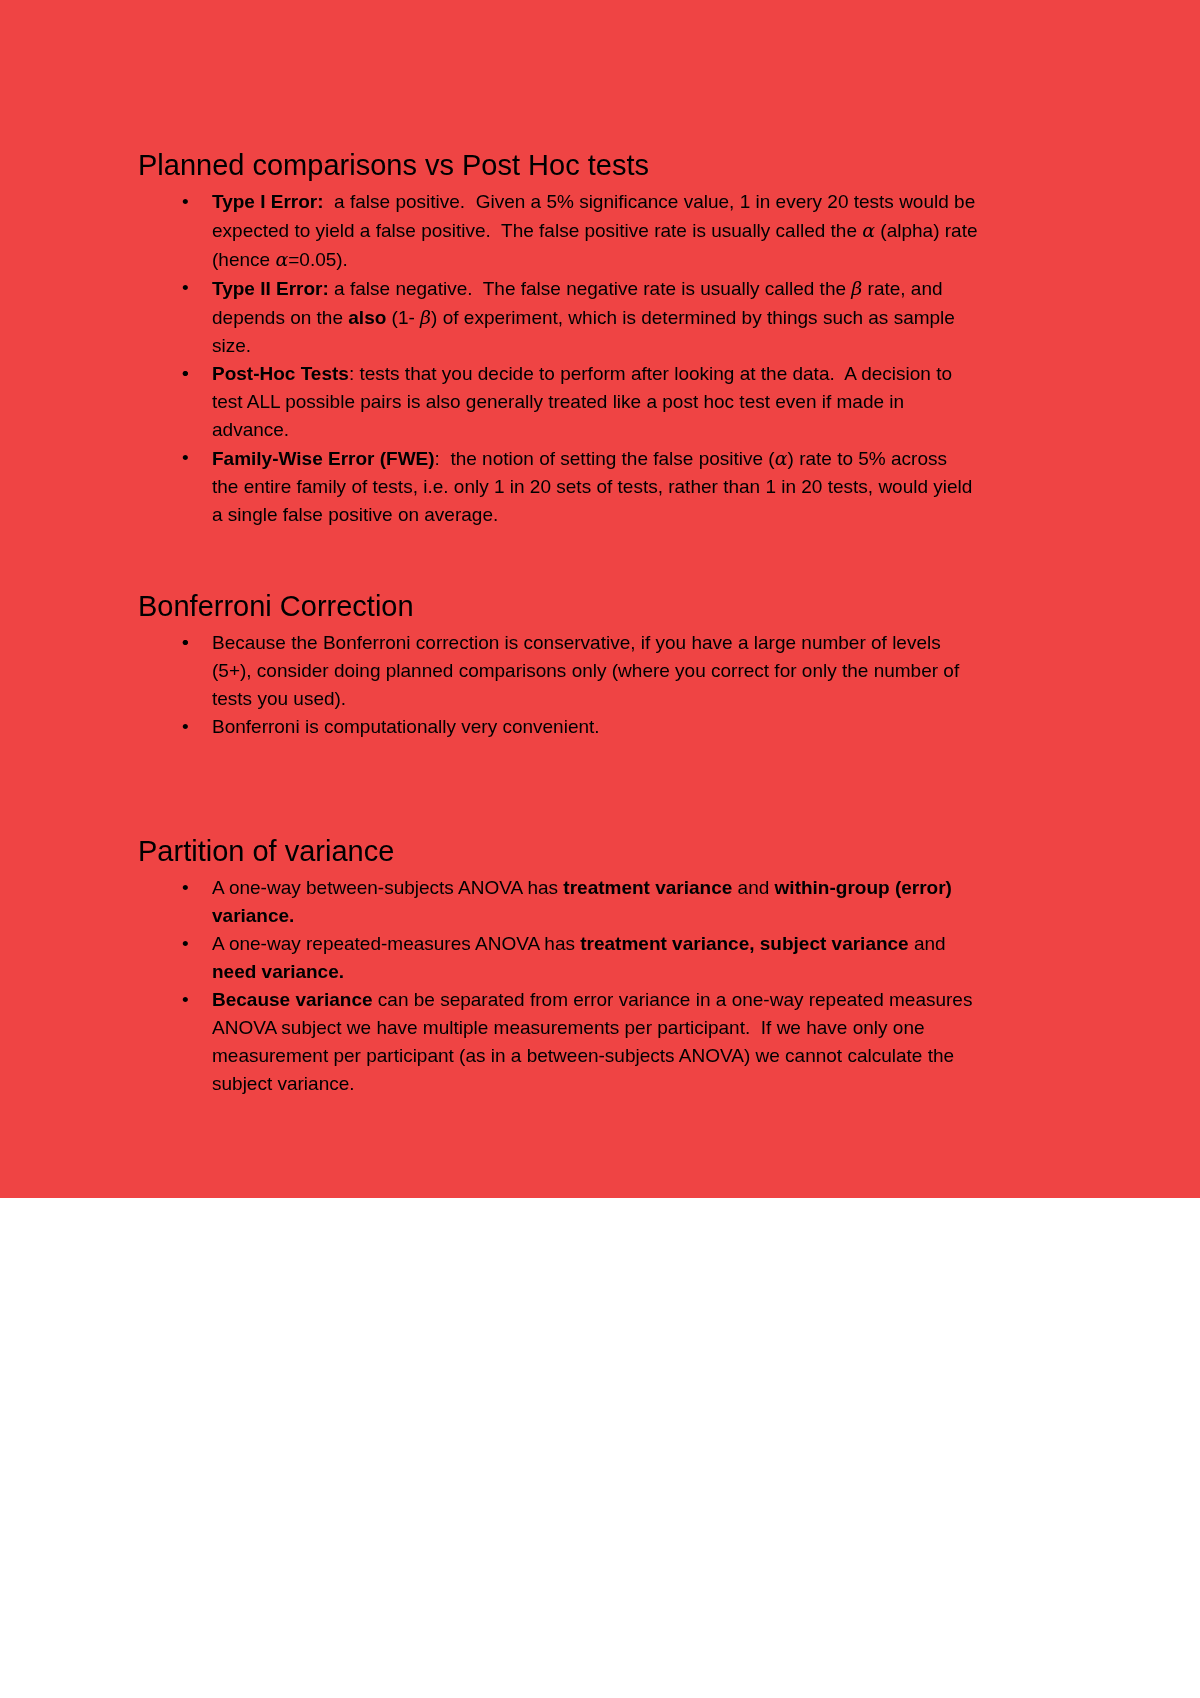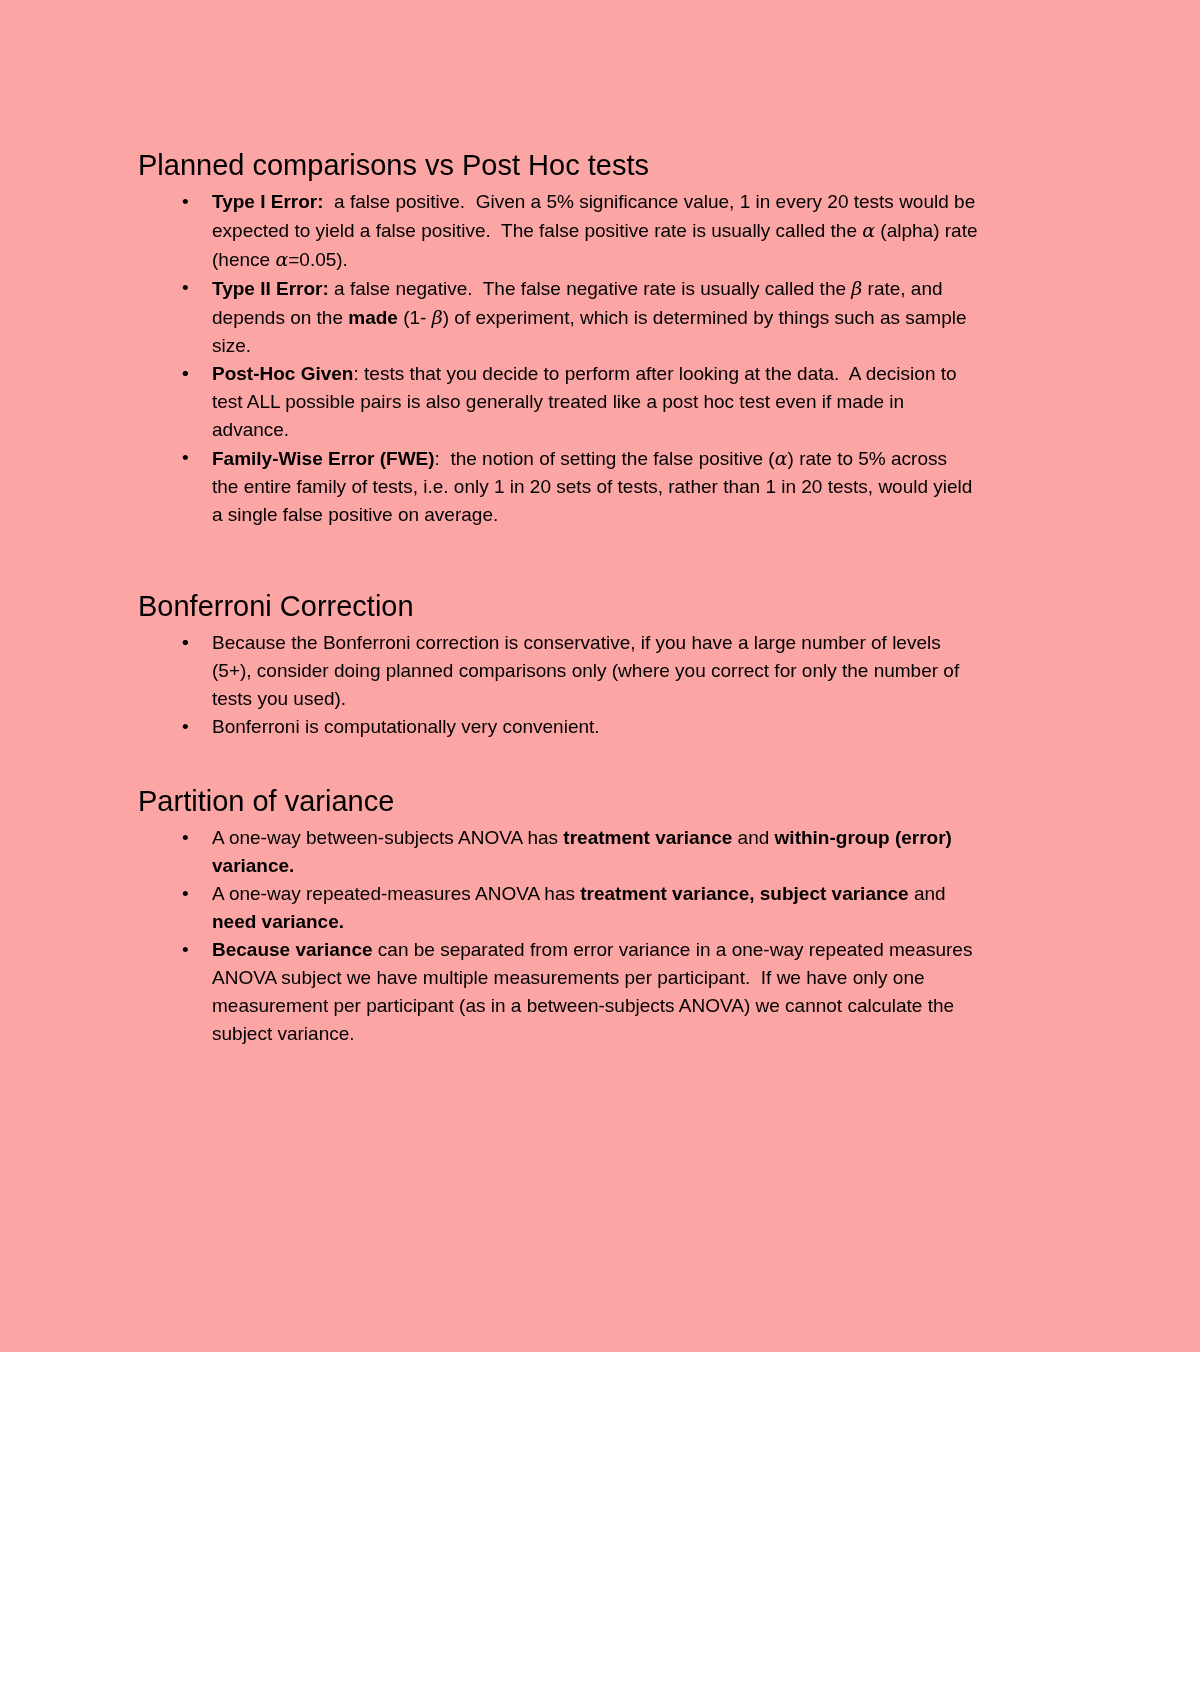--- a/index.html
+++ b/index.html
@@ -1,29 +1,29 @@
 <!DOCTYPE html>
 <html><head>
 <meta charset="utf-8">
 <style>
   html, body { margin: 0; padding: 0; background: #ffffff; }
   .page {
     position: relative;
     width: 1200px;
-    height: 1352px;
-    background: #fca5a5;
+    height: 1198px;
+    background: #ef4444;
     color: #000000;
     box-sizing: border-box;
     padding: 148px 222px 0 138px;
     font-family: "Liberation Sans", sans-serif;
     overflow: hidden;
   }
   .section { display: block; }
   .sec-2 { margin-top: 60px; }
-  .sec-3 { margin-top: 43px; }
+  .sec-3 { margin-top: 93px; }
   h1.heading {
     font-size: 29px;
     font-weight: normal;
     line-height: 34px;
     margin: 0 0 6px 0;
     letter-spacing: 0px;
   }
   ul.bullets {
     list-style: none;
     margin: 0;
@@ -57,28 +57,28 @@
 
   <div class="section sec-1">
     <h1 class="heading">Planned comparisons vs Post Hoc tests</h1>
     <ul class="bullets">
       <li class="bullet">
         <span class="marker">•</span>
         <span class="btext"><span class="seg-bold">Type I Error:</span><span>  a false positive.  Given a 5% significance value, 1 in every 20 tests would be expected to yield a false positive.  The false positive rate is usually called the </span><span class="seg-math">α</span><span> (alpha) rate (hence </span><span class="seg-math">α</span><span>=0.05).</span></span>
       </li>
       <li class="bullet">
         <span class="marker">•</span>
-        <span class="btext"><span class="seg-bold">Type II Error:</span><span> a false negative.  The false negative rate is usually called the </span><span class="seg-math">β</span><span> rate, and depends on the </span><span class="seg-bold">made</span><span> (1- </span><span class="seg-math">β</span><span>) of experiment, which is determined by things such as sample size.</span></span>
+        <span class="btext"><span class="seg-bold">Type II Error:</span><span> a false negative.  The false negative rate is usually called the </span><span class="seg-math">β</span><span> rate, and depends on the </span><span class="seg-bold">also</span><span> (1- </span><span class="seg-math">β</span><span>) of experiment, which is determined by things such as sample size.</span></span>
       </li>
       <li class="bullet">
         <span class="marker">•</span>
       </li>
       <li class="bullet">
         <span class="marker">•</span>
-        <span class="btext"><span class="seg-bold">Post-Hoc Given</span><span>: tests that you decide to perform after looking at the data.  A decision to test ALL possible pairs is also generally treated like a post hoc test even if made in advance.</span></span>
+        <span class="btext"><span class="seg-bold">Post-Hoc Tests</span><span>: tests that you decide to perform after looking at the data.  A decision to test ALL possible pairs is also generally treated like a post hoc test even if made in advance.</span></span>
       </li>
       <li class="bullet">
         <span class="marker">•</span>
         <span class="btext"><span class="seg-bold">Family-Wise Error (FWE)</span><span>:  the notion of setting the false positive (</span><span class="seg-math">α</span><span>) rate to 5% across the entire family of tests, i.e. only 1 in 20 sets of tests, rather than 1 in 20 tests, would yield a single false positive on average.</span></span>
       </li>
     </ul>
   </div>
 
   <div class="section sec-2">
     <h1 class="heading">Bonferroni Correction</h1>

